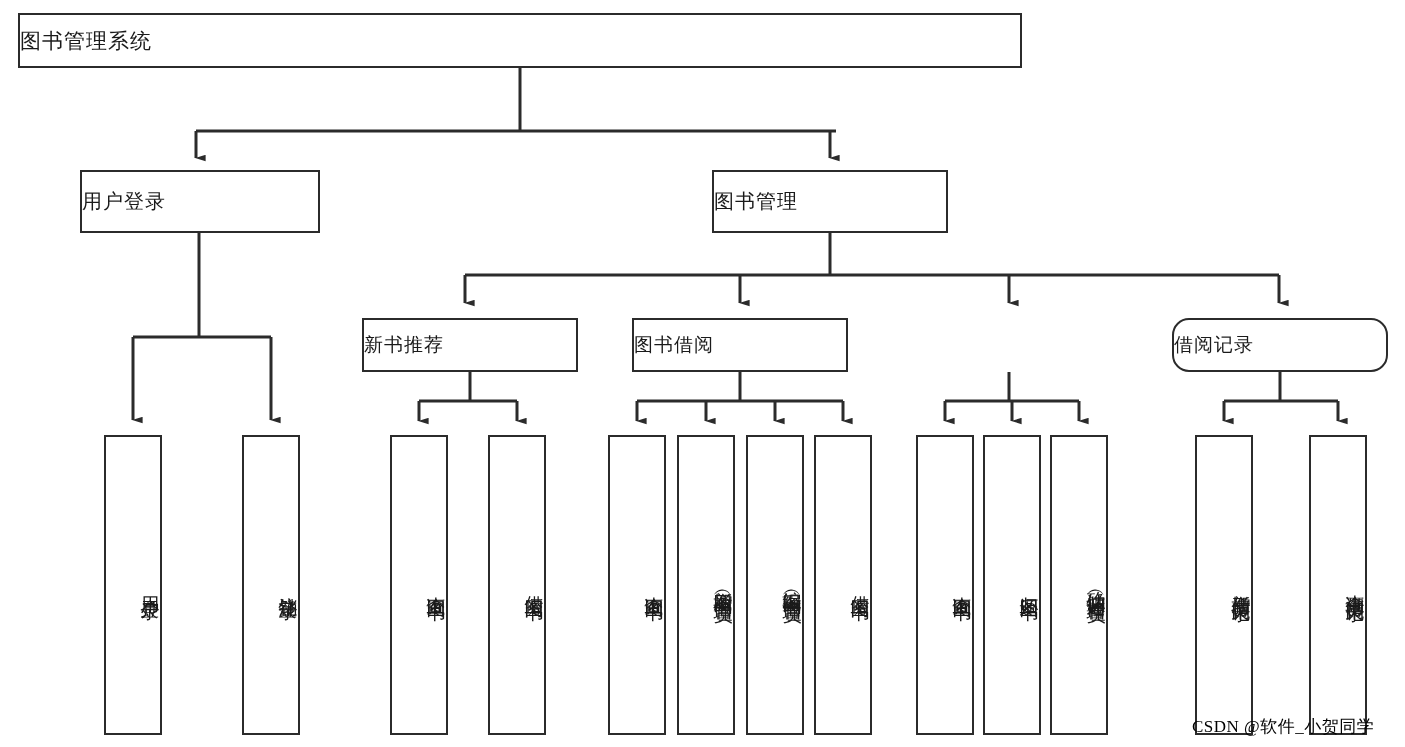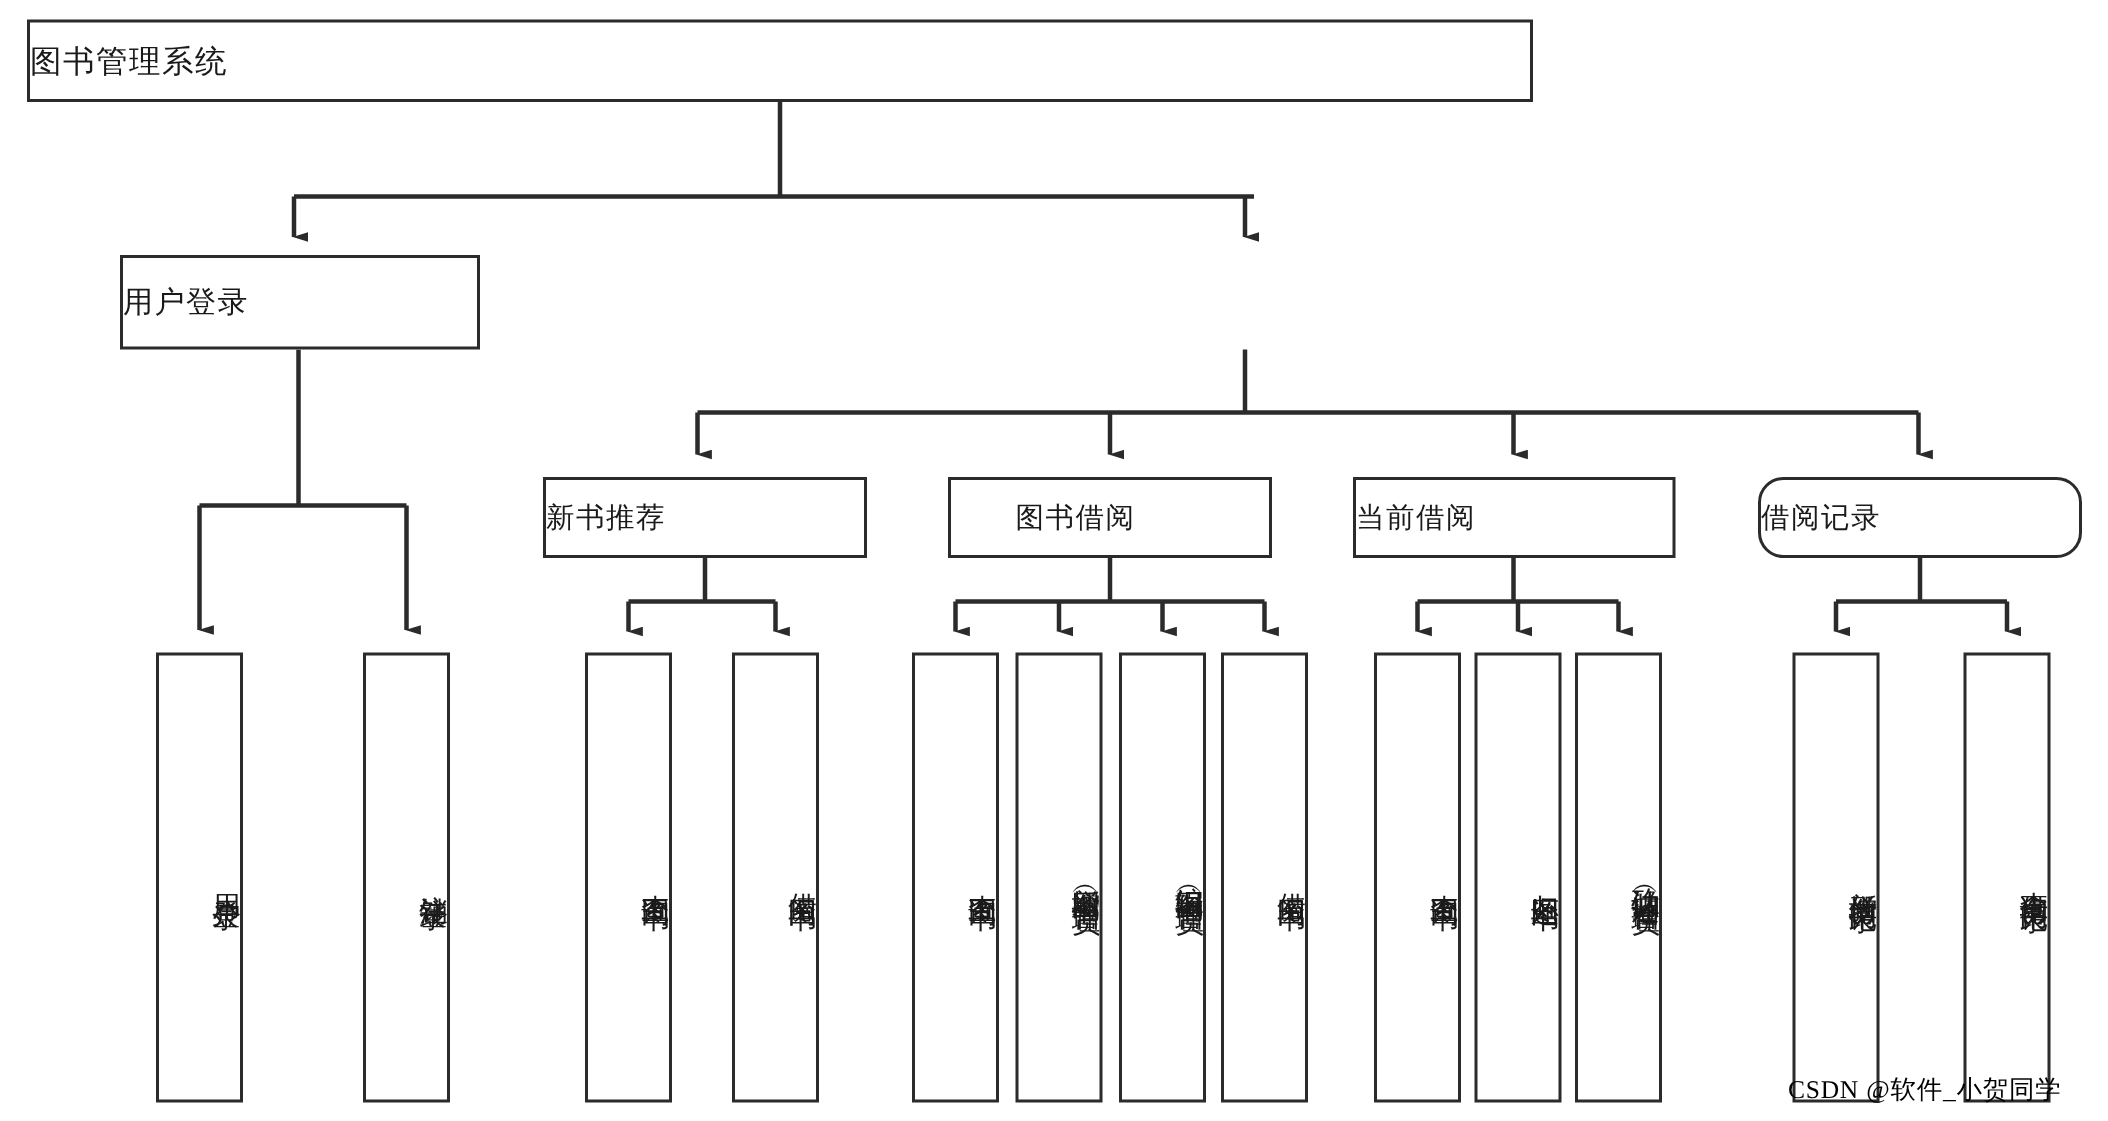--- a/index.html
+++ b/index.html
@@ -113,29 +113,29 @@
     </g>
   </svg>
 
   <div class="node root" style="left:18px; top:13px; width:1004px; height:55px;">
     <span>图书管理系统</span>
   </div>
 
   <div class="node lvl1" style="left:80px; top:170px; width:240px; height:63px;">
     <span>用户登录</span>
   </div>
+  <div class="node lvl1" style="left:712px; top:170px; width:236px; height:63px;">
+    <span>图书管理</span>
+  </div>
 
   <div class="node lvl2" style="left:362px; top:318px; width:216px; height:54px;">
     <span>新书推荐</span>
   </div>
-  <div class="node lvl2" style="left:632px; top:318px; width:216px; height:54px;padding-left:43px;">
+  <div class="node lvl2" style="left:632px; top:318px; width:216px; height:54px;">
     <span>图书借阅</span>
-  </div>
-  <div class="node lvl2" style="left:902px; top:318px; width:215px; height:54px;">
-    <span>当前借阅</span>
   </div>
   <div class="node lvl2" style="left:1172px; top:318px; width:216px; height:54px;border-radius:17px;">
     <span>借阅记录</span>
   </div>
 
   <div class="node leaf" style="left:104px; top:435px; width:58px; height:300px;">
     <span>用户登录</span>
   </div>
   <div class="node leaf" style="left:242px; top:435px; width:58px; height:300px;">
     <span>注销登录</span>

